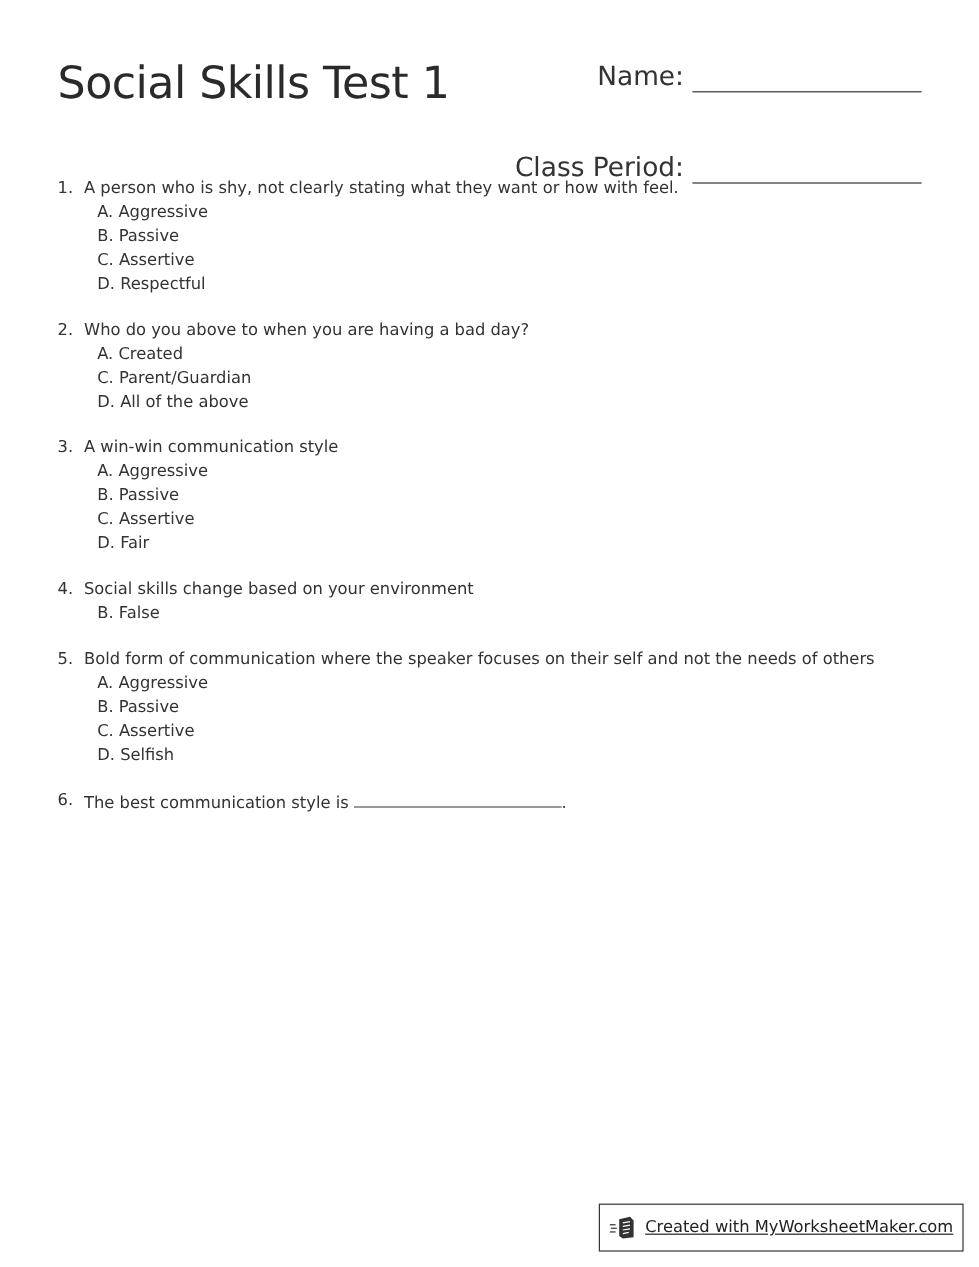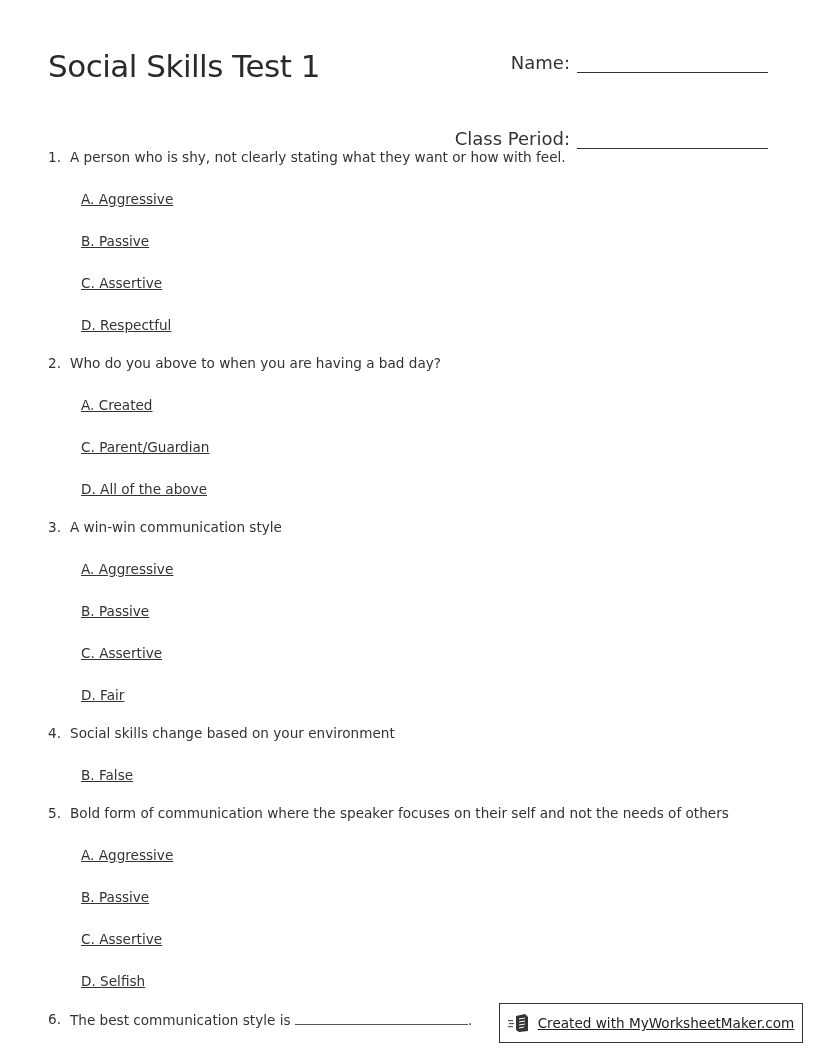--- a/index.html
+++ b/index.html
@@ -1,27 +1,27 @@
 <!DOCTYPE html>
 <html><head>
 <meta charset="utf-8">
 <style>
   html, body { margin:0; padding:0; background:#fff; }
   body { width:816px; height:1056px; position:relative; overflow:hidden;
          font-family:"DejaVu Sans", sans-serif; color:#333; }
-  .title { position:absolute; left:48px; top:48px; font-size:31px; color:#2a2a2a;
+  .title { position:absolute; left:48px; top:48px; font-size:37px; color:#2a2a2a;
            font-family:"DejaVu Sans", sans-serif; font-weight:normal; letter-spacing:-0.5px; }
-  .field { position:absolute; right:48px; display:flex; align-items:flex-end; font-size:18px; color:#333; }
+  .field { position:absolute; right:48px; display:flex; align-items:flex-end; font-size:22px; color:#333; }
   .field .lbl { margin-right:7px; }
   .field .line { width:191px; border-bottom:1.5px solid #333; height:20px; }
   .questions { position:absolute; left:48px; top:148px; width:730px; font-size:13.6px; }
   .q { margin-bottom:20px; }
   .q-text { display:flex; line-height:18px; }
   .q-num { width:22px; }
-  .opt { margin-left:33px; margin-top:24px; line-height:18px;text-decoration:underline; }
+  .opt { margin-left:33px; margin-top:2px; line-height:18px; }
   .blank { display:inline-block; width:173px; border-bottom:1px solid #555; height:14px; vertical-align:baseline; }
   .footer { position:absolute; left:499px; top:1003px; width:304px; height:40px; border:1.5px solid #333;
             display:flex; align-items:center; justify-content:center; font-size:13.6px; color:#222; box-sizing:border-box;text-decoration:underline; }
   .footer svg { margin-right:8px; }
 </style>
 </head>
 <body>
 
 <div class="title">Social Skills Test 1</div>
 

